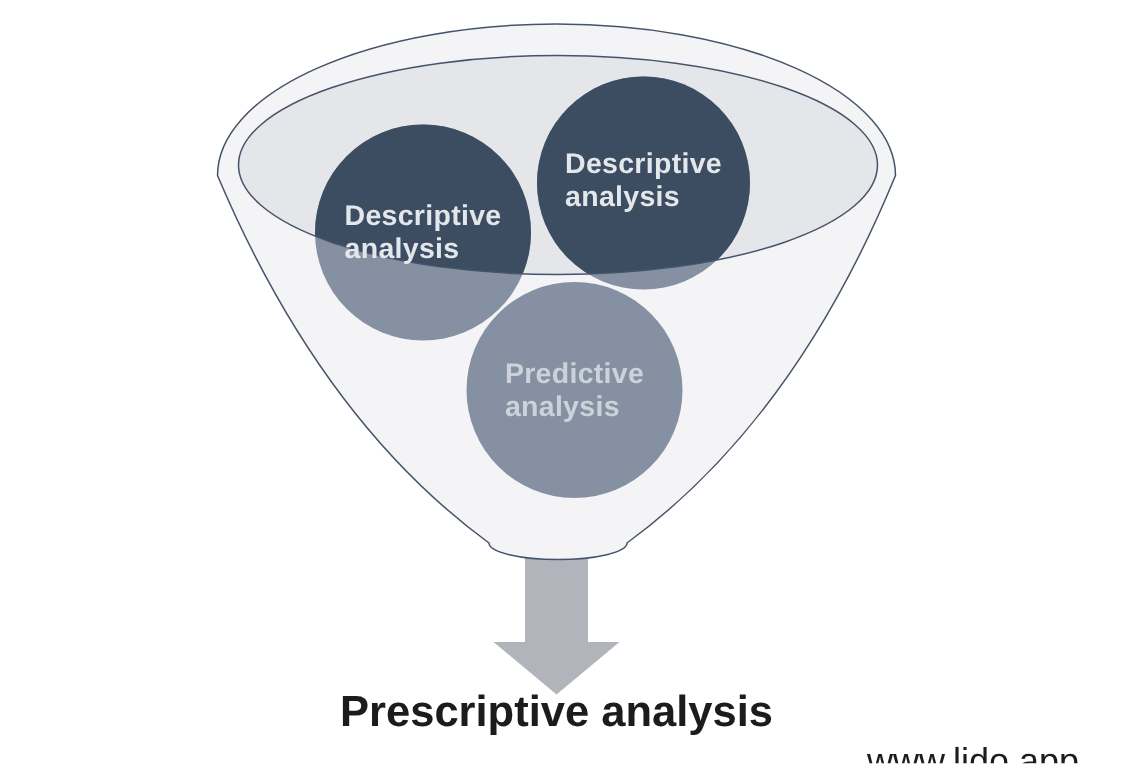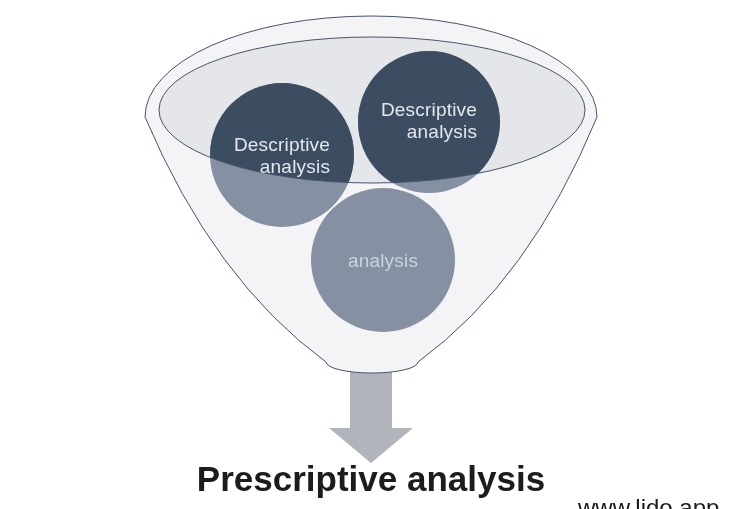--- a/index.html
+++ b/index.html
@@ -8,38 +8,38 @@
     width: 748px;
     height: 509px;
     background: #ffffff;
     overflow: hidden;
     font-family: "Liberation Sans", sans-serif;
   }
   #funnel-svg { position: absolute; left: 0; top: 0; }
   .circle-label {
     position: absolute;
     transform: translate(-50%, -50%);
-    text-align: right;
+    text-align: left;
     font-family: "Liberation Sans", sans-serif;
-    font-weight: 400;
+    font-weight: 700;
     font-size: 19px;
     line-height: 22px;
     letter-spacing: 0.2px;
     white-space: nowrap;
   }
   .circle-label span { display: block; }
   .label-diagnostic  { left: 282px; top: 156px; }
   .label-descriptive { left: 429px; top: 121px; }
   .label-predictive  { left: 383px; top: 261px; }
   #title {
     position: absolute;
     left: 371px;
     top: 461px;
     transform: translateX(-50%);
-    font-size: 35px;
+    font-size: 29px;
     font-weight: 700;
     line-height: 1;
     white-space: nowrap;
   }
   #watermark {
     position: absolute;
     left: 578px;
     top: 496px;
     font-size: 24px;
     font-weight: 400;
@@ -82,20 +82,21 @@
     <span>Descriptive</span>
     <span>analysis</span>
   </div>
 
   <div class="circle-label label-descriptive" style="color: rgb(227, 231, 235);">
     <span>Descriptive</span>
     <span>analysis</span>
   </div>
 
   <div class="circle-label label-predictive" style="color: rgb(204, 210, 217);">
+    <span>Predictive</span>
     <span>analysis</span>
   </div>
 
   <div id="title" style="color: rgb(28, 28, 28);">Prescriptive analysis</div>
 
   <div id="watermark" style="color: rgb(28, 28, 28);">www.lido.app</div>
 
 </div>
 
 </body></html>

